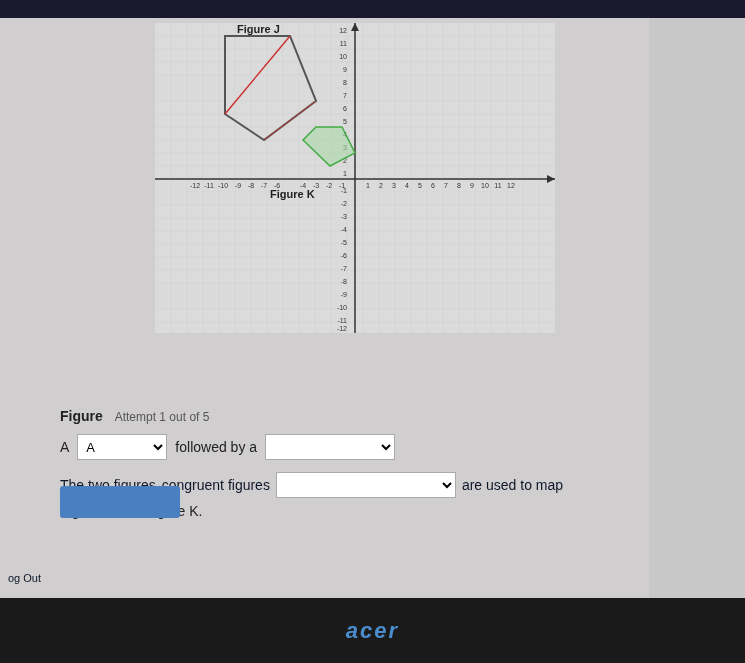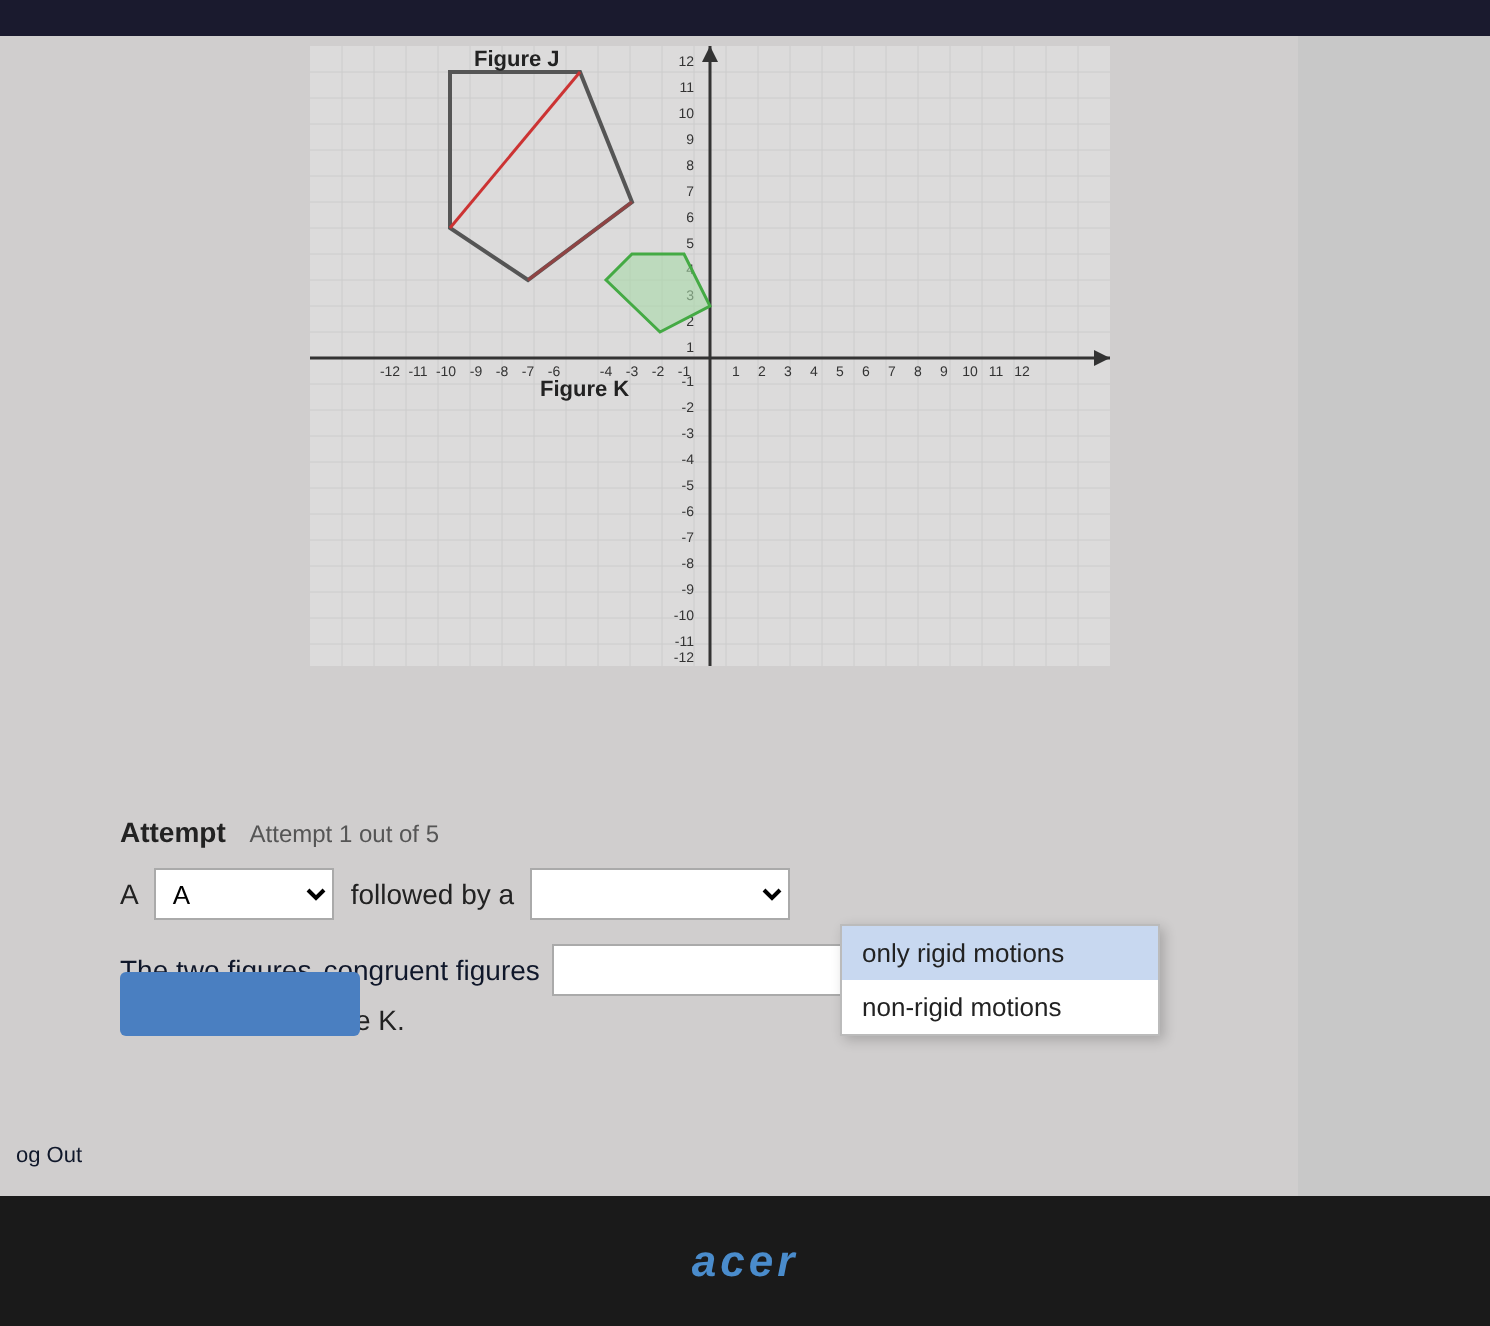--- a/index.html
+++ b/index.html
@@ -340,21 +340,21 @@
       <polygon points="148,117 175,143 200,130 187,104 161,104" fill="#a8d8a8" fill-opacity="0.6" stroke="#44aa44" stroke-width="1.5"></polygon>
 
       <text x="82" y="10" font-size="11" fill="#222" font-weight="bold">Figure J</text>
 
       <text x="115" y="175" font-size="11" fill="#222" font-weight="bold">Figure K</text>
     </svg>
   </div>
 
   <div class="answer-section">
     <div class="answer-label">
-      <span>Attempt</span>
+      <span>Figure</span>
       <span class="attempt-label">Attempt 1 out of 5</span>
     </div>
 
     <div class="answer-row">
       <span>A</span>
       <select class="answer-select select-a">
         <option>A</option>
         <option>rotation</option>
         <option>reflection</option>
         <option>translation</option>
@@ -362,24 +362,20 @@
       </select>
       <span>followed by a</span>
       <select class="answer-select select-motion">
         <option value=""></option>
         <option>rotation</option>
         <option>reflection</option>
         <option>translation</option>
         <option>dilation</option>
       </select>
 
-      <div class="dropdown-popup">
-        <div class="dropdown-item highlighted">only rigid motions</div>
-        <div class="dropdown-item">non-rigid motions</div>
-      </div>
     </div>
 
     <div class="congruent-row">
       <span>The two figures</span>
       <span>congruent figures</span>
       <select class="answer-select select-because">
         <option value=""></option>
         <option>only rigid motions</option>
         <option>non-rigid motions</option>
         <option>both rigid and non-rigid</option>

